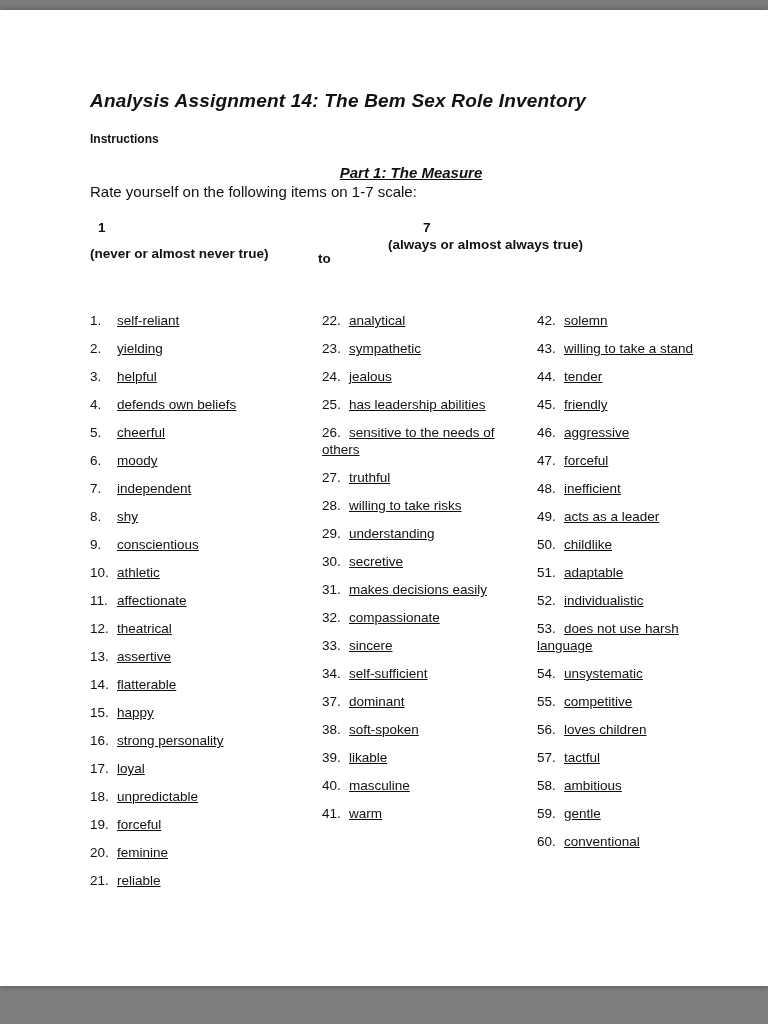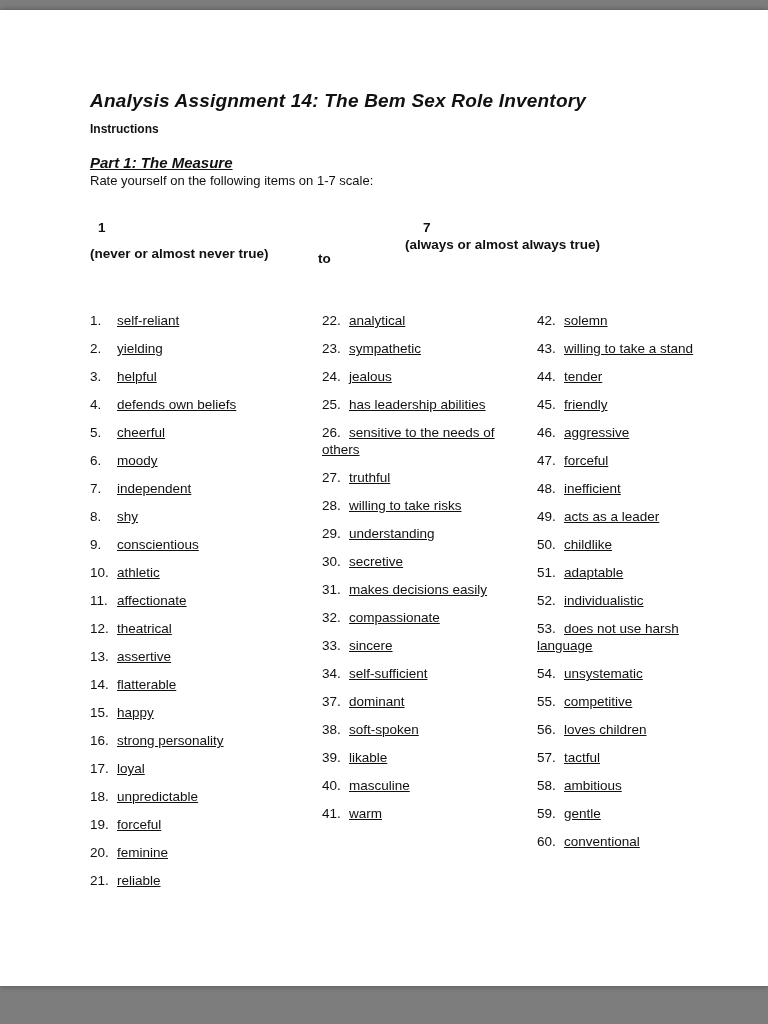--- a/index.html
+++ b/index.html
@@ -26,50 +26,51 @@
     box-shadow: 0 0 6px rgba(0,0,0,0.35);
   }
   .page-content {
     padding: 80px 36px 0 90px;
   }
   .doc-title {
     font-size: 19px;
     font-weight: bold;
     font-style: italic;
     letter-spacing: 0.2px;
-    margin-bottom: 10px;
+    margin-bottom: 20px;
   }
   .instructions-heading {
     font-size: 12px;
     font-weight: bold;
     margin-bottom: 18px;
   }
   .part-heading {
     font-size: 15px;
     font-weight: bold;
     font-style: italic;
     text-decoration: underline;
     margin-bottom: 2px;
+    text-align: center;
   }
   .part-intro {
-    font-size: 13px;
-    margin-bottom: 32px;
+    font-size: 15px;
+    margin-bottom: 20px;
   }
   .scale-block {
     position: relative;
     height: 46px;
     margin-bottom: 46px;
     font-size: 13.5px;
     font-weight: bold;
   }
   .scale-low-value   { position: absolute; left: 8px;   top: 0; }
   .scale-to          { position: absolute; left: 228px; top: 0; margin-top: 31px; }
   .scale-high-value  { position: absolute; left: 333px; top: 0; }
   .scale-low-label   { position: absolute; left: 0;     top: 26px; }
-  .scale-high-label  { position: absolute; left: 315px; top: 17px; }
+  .scale-high-label  { position: absolute; left: 298px; top: 17px; }
   .items-row {
     display: flex;
     align-items: flex-start;
   }
   .items-col { font-size: 13.5px; line-height: 1.26; text-decoration: underline; }
   .items-col-1 { width: 205px; }
   .items-col-2 { width: 190px; margin-right: 25px; margin-left: 27px; }
   .items-col-3 { width: 180px; }
   .item { margin-bottom: 11px; }
   .item .num {

